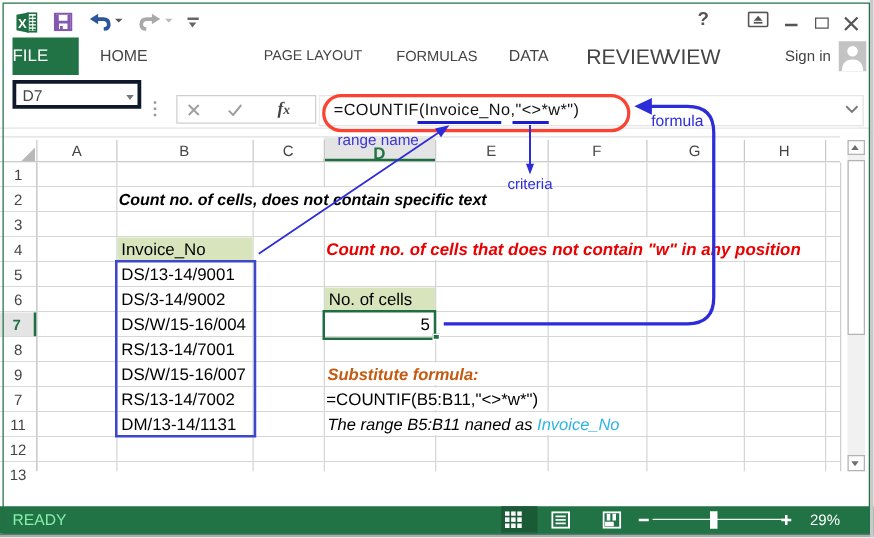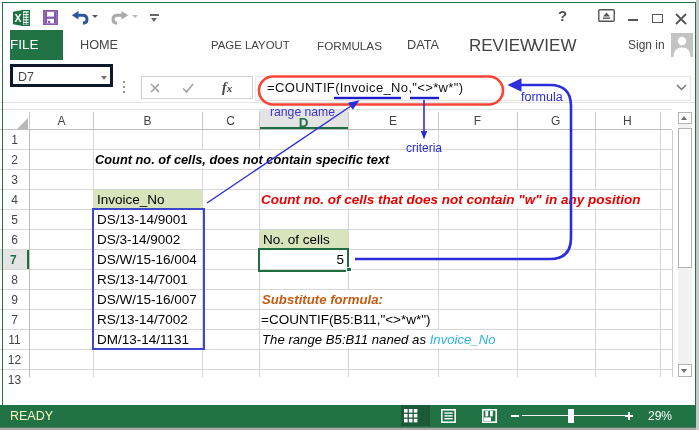--- a/index.html
+++ b/index.html
@@ -209,21 +209,21 @@
     <div class="ab" style="left:2.5px;top:3px;width:0;height:0;border-left:3.5px solid transparent;border-right:3.5px solid transparent;border-bottom:4px solid #6e6e6e"></div>
   </div>
   <div class="ab" style="left:0;top:15.5px;width:12px;height:138px;background:#fff;border:1px solid #b3b3b3"></div>
   <div class="ab" style="left:0;top:252px;width:12px;height:11px;background:#fdfdfd;border:1px solid #b3b3b3">
     <div class="ab" style="left:2.5px;top:3.5px;width:0;height:0;border-left:3.5px solid transparent;border-right:3.5px solid transparent;border-top:4px solid #6e6e6e"></div>
   </div>
 </div>
 
 
 <div class="ab" style="left:0;top:404.5px;width:699px;height:22.5px;background:#217346">
-  <div class="ab" style="left:10px;top:0;height:22.5px;line-height:22.5px;font-size:12.5px;color:#fef9c3">READY</div>
+  <div class="ab" style="left:10px;top:0;height:22.5px;line-height:22.5px;font-size:12.5px;color:#86efac">READY</div>
 
   <div class="ab" style="left:401px;top:0;width:29px;height:22.5px;background:#1a5a36"></div>
   <svg class="ab" style="left:404px;top:4.5px" width="14" height="14" viewBox="0 0 14 14">
     <g fill="#fff">
       <rect x="0" y="0" width="3.6" height="3.6"></rect>
           <rect x="4.9" y="0" width="3.6" height="3.6"></rect>
           <rect x="9.8" y="0" width="3.6" height="3.6"></rect>
       <rect x="0" y="4.9" width="3.6" height="3.6"></rect>
           <rect x="4.9" y="4.9" width="3.6" height="3.6"></rect>
           <rect x="9.8" y="4.9" width="3.6" height="3.6"></rect>

